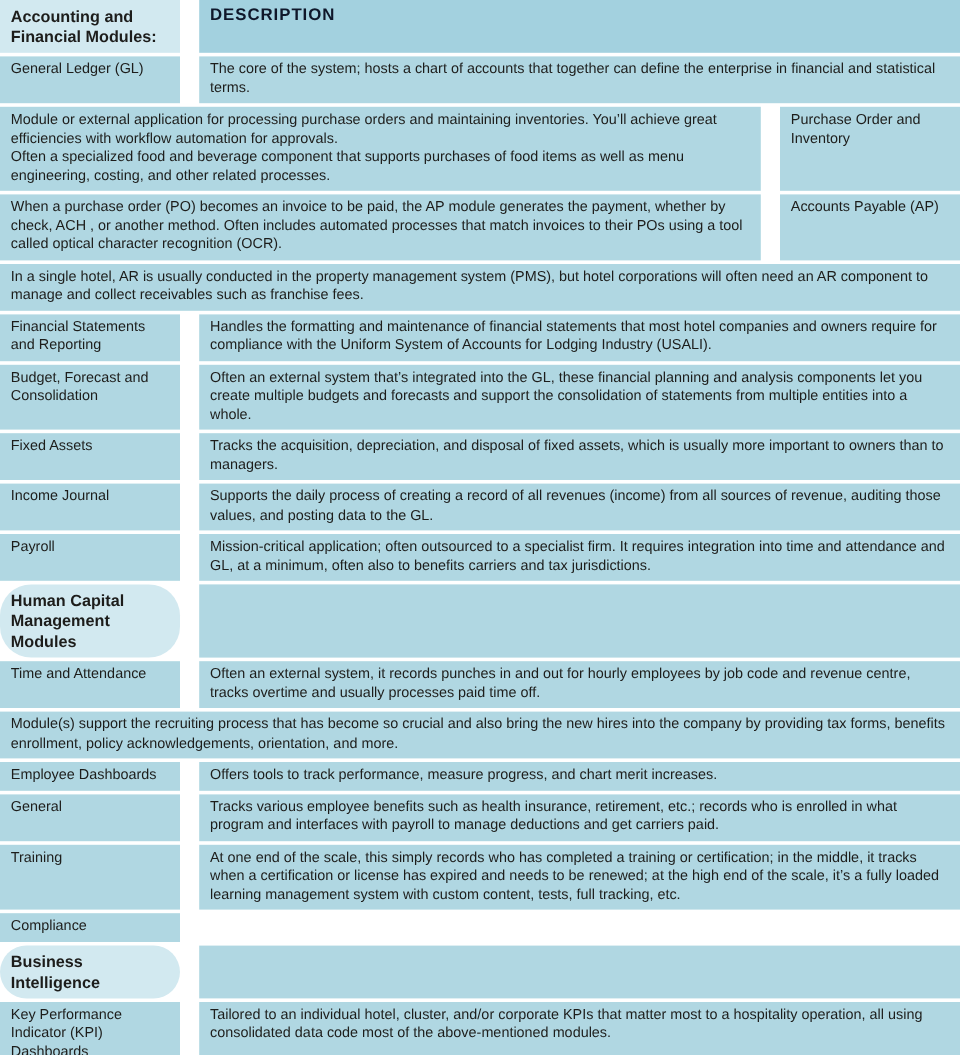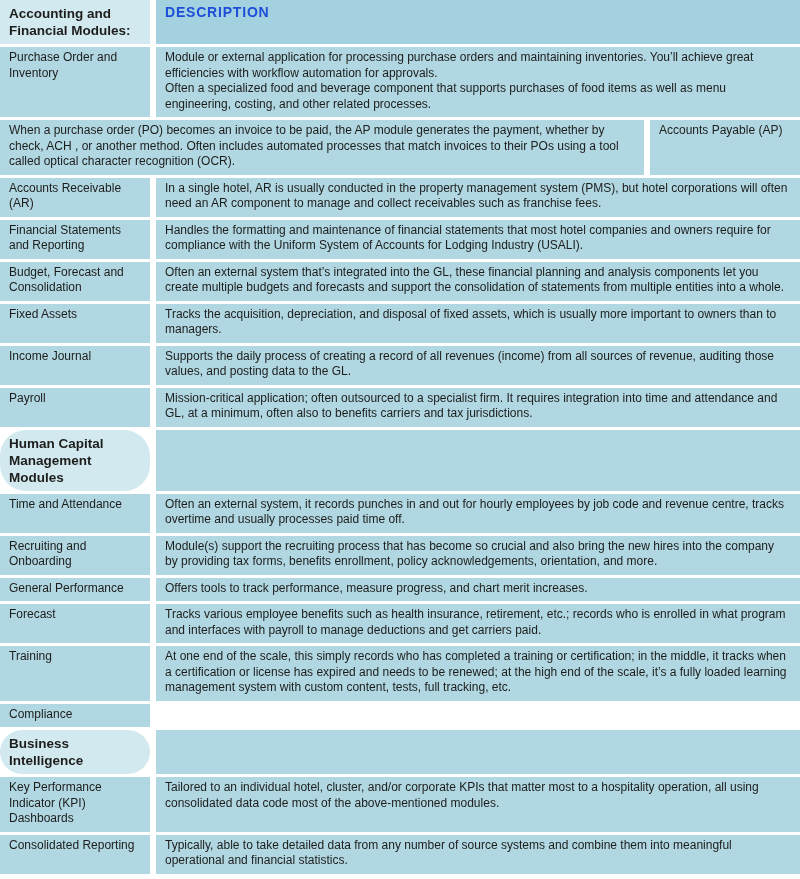--- a/index.html
+++ b/index.html
@@ -15,21 +15,21 @@
     overflow: hidden;
   }
   .modules-table {
     display: flex;
     flex-direction: column;
     gap: 3px;
     width: 800px;
   }
   .row {
     display: flex;
-    gap: 6px;
+    gap: 16px;
     align-items: stretch;
   }
   .cell {
     box-sizing: border-box;
     color: var(--text-color, #1d1d1b);
     font-size: 12px;
     line-height: 15.5px;
   }
   .cell-l {
     flex: 0 0 150px;
@@ -47,21 +47,21 @@
   .header-row .cell-l {
     background: var(--header-pale-blue, #d2e9f0);
     font-weight: bold;
     font-size: 13.5px;
     line-height: 17px;
     padding-top: 5px;
     min-height: 40px;
   }
   .header-row .cell-r {
     background: var(--desc-header-blue, #a3d1df);
-    color: #1d4ed8;
+    color: #0f172a;
     font-weight: bold;
     font-size: 14px;
     letter-spacing: 0.8px;
     padding-top: 5px;
     text-transform: uppercase;
     min-height: 40px;
   }
   
   .section-row .cell-l {
     background: var(--header-pale-blue, #d2e9f0);
@@ -82,31 +82,34 @@
 <body>
 
 <div class="page">
   <div class="modules-table">
 
     <div class="row header-row">
       <div class="cell cell-l">Accounting and Financial Modules:</div>
       <div class="cell cell-r">DESCRIPTION</div>
     </div>
 
+  <div class="row item-row">
+    <div class="cell cell-l">General Ledger (GL)</div>
+    <div class="cell cell-r">The core of the system; hosts a chart of accounts that together can define the enterprise in financial and statistical terms.</div>
+  </div>
       <div class="row item-row">
-    <div class="cell cell-l">Purchase Order and Inventory</div>
     <div class="cell cell-r">Module or external application for processing purchase orders and maintaining inventories. You’ll achieve great efficiencies with workflow automation for approvals.
 Often a specialized food and beverage component that supports purchases of food items as well as menu engineering, costing, and other related processes.</div>
+    <div class="cell cell-l">Purchase Order and Inventory</div>
   </div>
       <div class="row item-row">
     <div class="cell cell-r">When a purchase order (PO) becomes an invoice to be paid, the AP module generates the payment, whether by check, ACH , or another method. Often includes automated processes that match invoices to their POs using a tool called optical character recognition (OCR).</div>
     <div class="cell cell-l">Accounts Payable (AP)</div>
   </div>
       <div class="row item-row">
-    <div class="cell cell-l">Accounts Receivable (AR)</div>
     <div class="cell cell-r">In a single hotel, AR is usually conducted in the property management system (PMS), but hotel corporations will often need an AR component to manage and collect receivables such as franchise fees.</div>
   </div>
       <div class="row item-row">
     <div class="cell cell-l">Financial Statements and Reporting</div>
     <div class="cell cell-r">Handles the formatting and maintenance of financial statements that most hotel companies and owners require for compliance with the Uniform System of Accounts for Lodging Industry (USALI).</div>
   </div>
       <div class="row item-row">
     <div class="cell cell-l">Budget, Forecast and Consolidation</div>
     <div class="cell cell-r">Often an external system that’s integrated into the GL, these financial planning and analysis components let you create multiple budgets and forecasts and support the consolidation of statements from multiple entities into a whole.</div>
   </div>
@@ -124,29 +127,28 @@
   </div>
       <div class="row section-row">
     <div class="cell cell-l">Human Capital Management Modules</div>
     <div class="cell cell-r"></div>
   </div>
       <div class="row item-row">
     <div class="cell cell-l">Time and Attendance</div>
     <div class="cell cell-r">Often an external system, it records punches in and out for hourly employees by job code and revenue centre, tracks overtime and usually processes paid time off.</div>
   </div>
       <div class="row item-row">
-    <div class="cell cell-l">Recruiting and Onboarding</div>
     <div class="cell cell-r">Module(s) support the recruiting process that has become so crucial and also bring the new hires into the company by providing tax forms, benefits enrollment, policy acknowledgements, orientation, and more.</div>
   </div>
       <div class="row item-row">
-    <div class="cell cell-l">General Performance</div>
+    <div class="cell cell-l">Employee Dashboards</div>
     <div class="cell cell-r">Offers tools to track performance, measure progress, and chart merit increases.</div>
   </div>
       <div class="row item-row">
-    <div class="cell cell-l">Forecast</div>
+    <div class="cell cell-l">General</div>
     <div class="cell cell-r">Tracks various employee benefits such as health insurance, retirement, etc.; records who is enrolled in what program and interfaces with payroll to manage deductions and get carriers paid.</div>
   </div>
       <div class="row item-row">
     <div class="cell cell-l">Training</div>
     <div class="cell cell-r">At one end of the scale, this simply records who has completed a training or certification; in the middle, it tracks when a certification or license has expired and needs to be renewed; at the high end of the scale, it’s a fully loaded learning management system with custom content, tests, full tracking, etc.</div>
   </div>
       <div class="row item-row">
     <div class="cell cell-l">Compliance</div>
   </div>
       <div class="row section-row">

